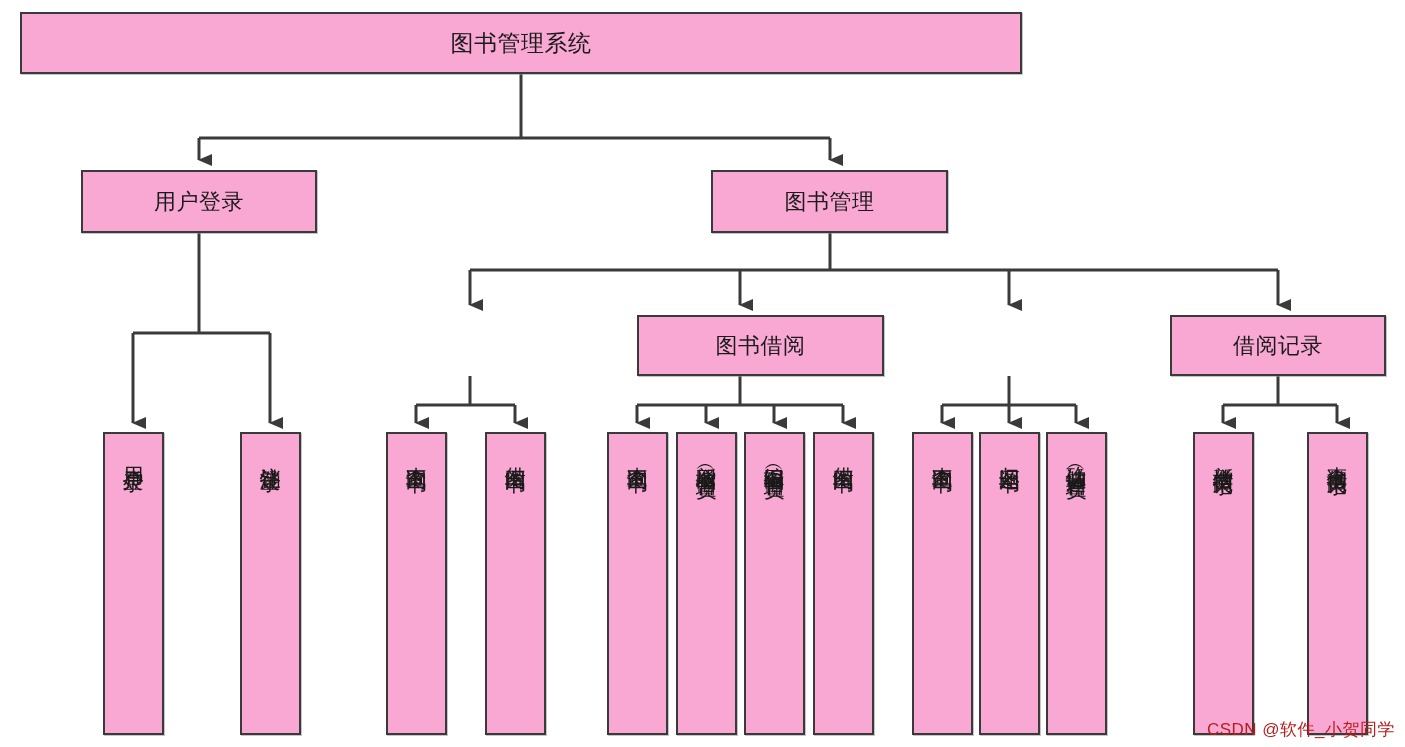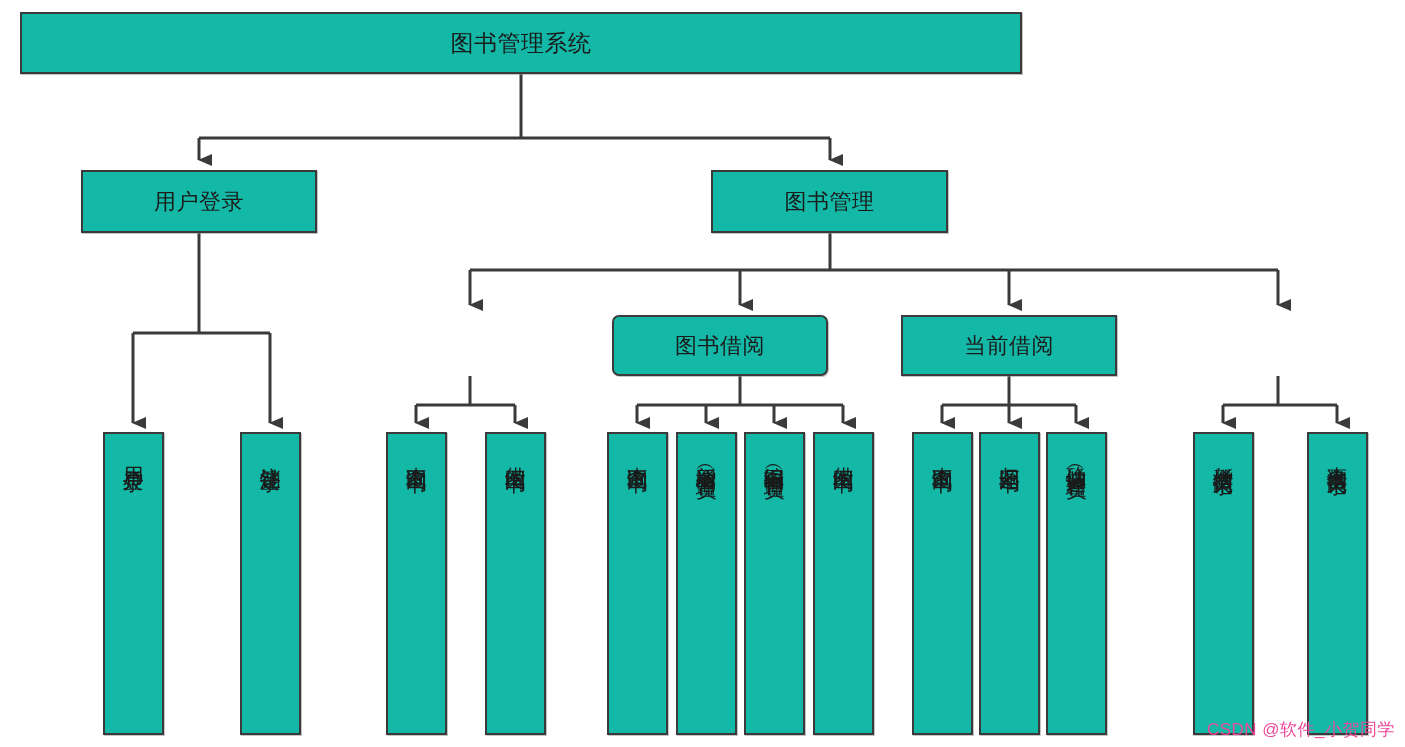--- a/index.html
+++ b/index.html
@@ -22,21 +22,21 @@
     left: 0;
     top: 0;
     width: 1405px;
     height: 747px;
     pointer-events: none;
   }
   .node {
     position: absolute;
     box-sizing: border-box;
     border: 2.4px solid #3a3a3a;
-    background: #14b8a6;
+    background: #f9a8d4;
     display: flex;
     align-items: center;
     justify-content: center;
     color: #1a1a1a;
     box-shadow: 1px 1px 0 rgba(150,150,150,0.55);
   }
   .node-h {
     font-size: 22px;
     letter-spacing: 0.5px;
     white-space: nowrap;
@@ -55,21 +55,21 @@
     letter-spacing: 2px;
     white-space: nowrap;
     color: #1a1a1a;
   }
   .leaf.tall .vtext { font-size: 20.5px; }
   .watermark {
     position: absolute;
     right: 10px;
     bottom: 6px;
     font-size: 17px;
-    color: #ec4899;
+    color: #b91c1c;
     letter-spacing: 0.5px;
     white-space: nowrap;
     user-select: none;
   }
 </style>
 </head>
 <body>
 
 <div id="canvas">
 
@@ -127,25 +127,25 @@
     <span class="node-h">图书管理系统</span>
   </div>
 
   <div class="node" style="left:81px; top:170px; width:236px; height:63px;">
     <span class="node-h">用户登录</span>
   </div>
   <div class="node" style="left:711px; top:170px; width:237px; height:63px;align-items:center;">
     <span class="node-h">图书管理</span>
   </div>
 
-  <div class="node" style="left:612px; top:315px; width:216px; height:61px;border-radius:7px;">
+  <div class="node" style="left:637px; top:315px; width:247px; height:61px;">
     <span class="node-h">图书借阅</span>
   </div>
-  <div class="node" style="left:901px; top:315px; width:216px; height:61px;">
-    <span class="node-h">当前借阅</span>
+  <div class="node" style="left:1170px; top:315px; width:216px; height:61px;">
+    <span class="node-h">借阅记录</span>
   </div>
 
   <div class="node leaf" style="left:103px; top:432px; width:61px; height:303px;">
     <span class="vtext">用户登录</span>
   </div>
   <div class="node leaf" style="left:240px; top:432px; width:61px; height:303px;">
     <span class="vtext">注销登录</span>
   </div>
 
   <div class="node leaf" style="left:386px; top:432px; width:61px; height:303px;">

